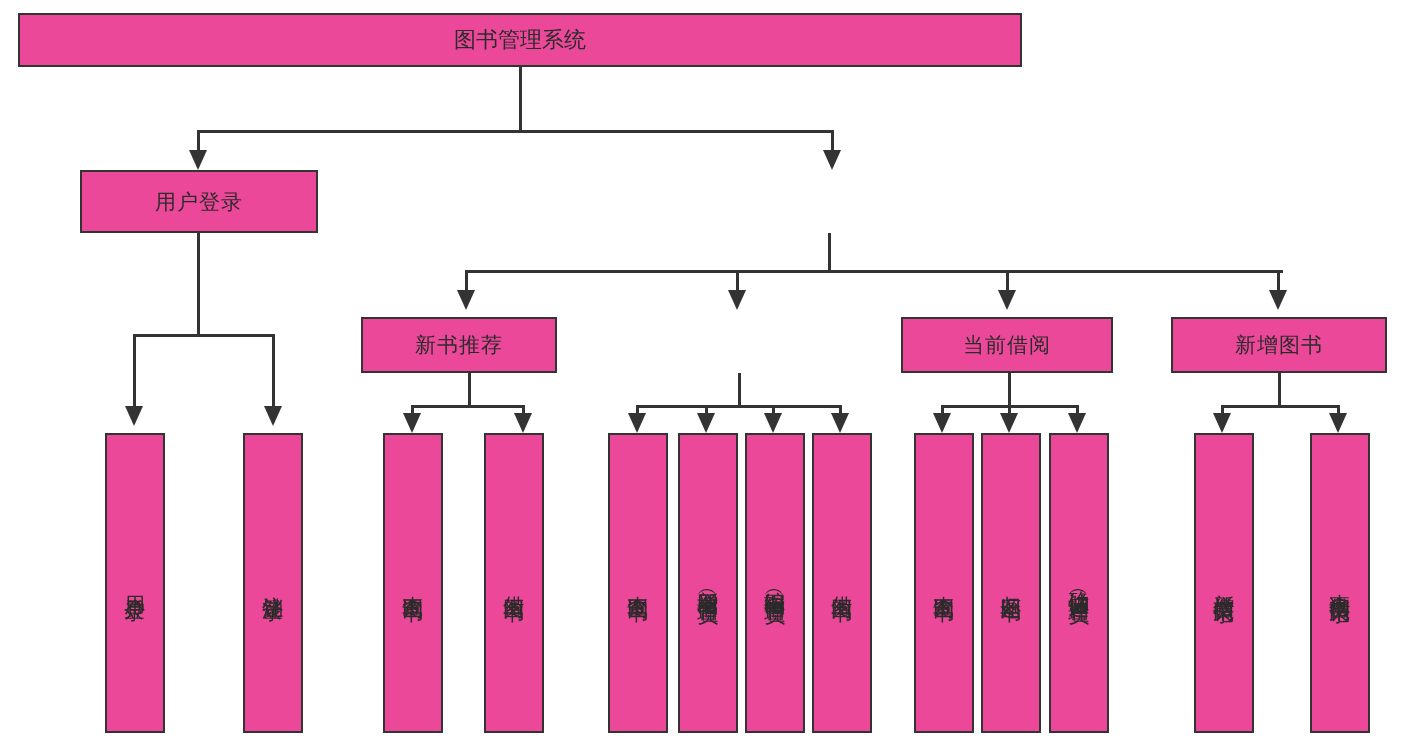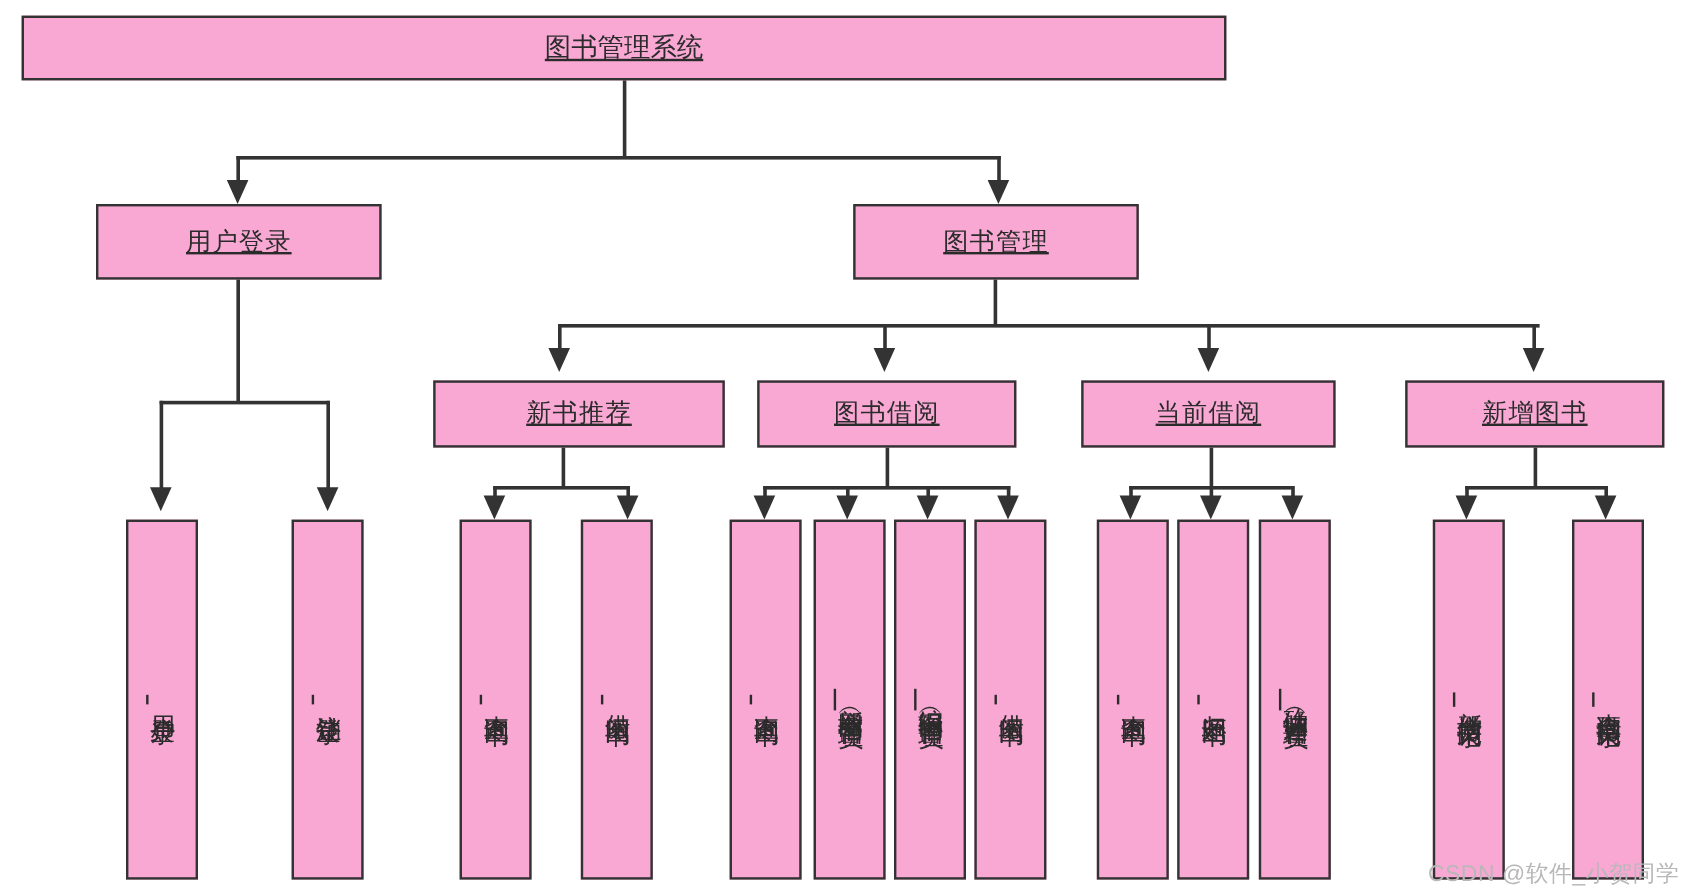--- a/index.html
+++ b/index.html
@@ -14,27 +14,26 @@
     position: relative;
     width: 1405px;
     height: 747px;
     background: #ffffff;
     overflow: hidden;
   }
   .node {
     position: absolute;
     box-sizing: border-box;
     border: 2px solid #333333;
-    background: #f9a8d4;
+    background: #ec4899;
     display: flex;
     align-items: center;
     justify-content: center;
     color: #2b2b2b;
     text-align: right;
-    text-decoration: underline;
   }
   .node.horiz {
     font-size: 21px;
     line-height: 1.1;
     letter-spacing: 1px;
   }
   .node.root {
     font-size: 22px;
   }
   .node.leaf {
@@ -91,47 +90,41 @@
   <div class="hline" style="left:197px; top:130px; width:637px;"></div>
 
   <div class="vline" style="left:197px; top:130px; height:26px;"></div>
   <div class="arrow" style="left:189px; top:150px;"></div>
   <div class="vline" style="left:831px; top:130px; height:26px;"></div>
   <div class="arrow" style="left:823px; top:150px;"></div>
 
   <div class="node horiz" style="left:80px; top:170px; width:238px; height:63px;">
     <span>用户登录</span>
   </div>
-  <div class="node horiz" style="left:711px; top:170px; width:238px; height:63px;">
-    <span>图书管理</span>
-  </div>
 
   <div class="vline" style="left:197px; top:233px; height:103px;"></div>
   <div class="hline" style="left:133px; top:334px; width:142px;"></div>
   <div class="vline" style="left:133px; top:334px; height:78px;"></div>
   <div class="arrow" style="left:125px; top:406px;"></div>
   <div class="vline" style="left:272px; top:334px; height:78px;"></div>
   <div class="arrow" style="left:264px; top:406px;"></div>
 
   <div class="vline" style="left:828px; top:233px; height:39px;"></div>
   <div class="hline" style="left:465px; top:270px; width:818px;"></div>
   <div class="vline" style="left:465px; top:270px; height:26px;"></div>
   <div class="arrow" style="left:457px; top:290px;"></div>
   <div class="vline" style="left:736px; top:270px; height:26px;"></div>
   <div class="arrow" style="left:728px; top:290px;"></div>
   <div class="vline" style="left:1006px; top:270px; height:26px;"></div>
   <div class="arrow" style="left:998px; top:290px;"></div>
   <div class="vline" style="left:1277px; top:270px; height:26px;"></div>
   <div class="arrow" style="left:1269px; top:290px;"></div>
 
-  <div class="node horiz" style="left:361px; top:317px; width:243px; height:56px;">
+  <div class="node horiz" style="left:361px; top:317px; width:196px; height:56px;">
     <span>新书推荐</span>
-  </div>
-  <div class="node horiz" style="left:631px; top:317px; width:216px; height:56px;">
-    <span>图书借阅</span>
   </div>
   <div class="node horiz" style="left:901px; top:317px; width:212px; height:56px;">
     <span>当前借阅</span>
   </div>
   <div class="node horiz" style="left:1171px; top:317px; width:216px; height:56px;">
     <span>新增图书</span>
   </div>
 
   <div class="vline" style="left:468px; top:373px; height:34px;"></div>
   <div class="hline" style="left:411px; top:405px; width:114px;"></div>
@@ -204,17 +197,14 @@
     <span>确认归还（管理员）</span>
   </div>
 
   <div class="node leaf" style="left:1194px; top:433px; width:60px; height:300px;">
     <span>新增借阅记录</span>
   </div>
   <div class="node leaf" style="left:1310px; top:433px; width:60px; height:300px;">
     <span>查询借阅记录</span>
   </div>
 
-  <div class="watermark" style="left:1190px; top:715px;">
-    <span>CSDN @软件_小贺同学</span>
-  </div>
 
 </div>
 
 </body></html>

